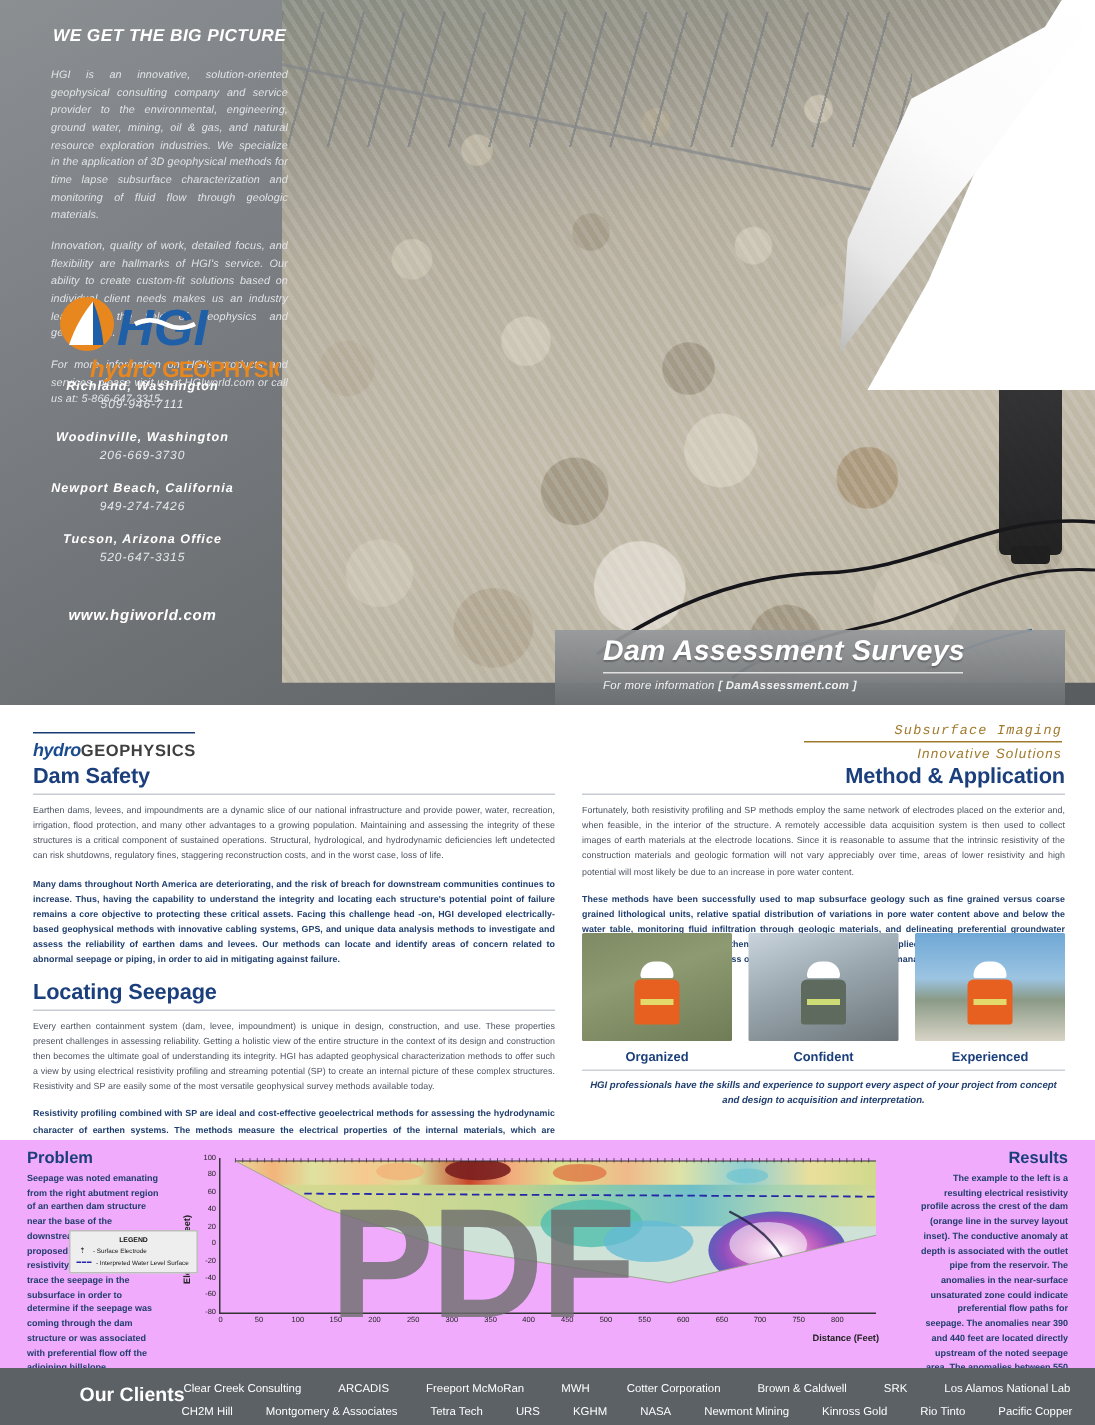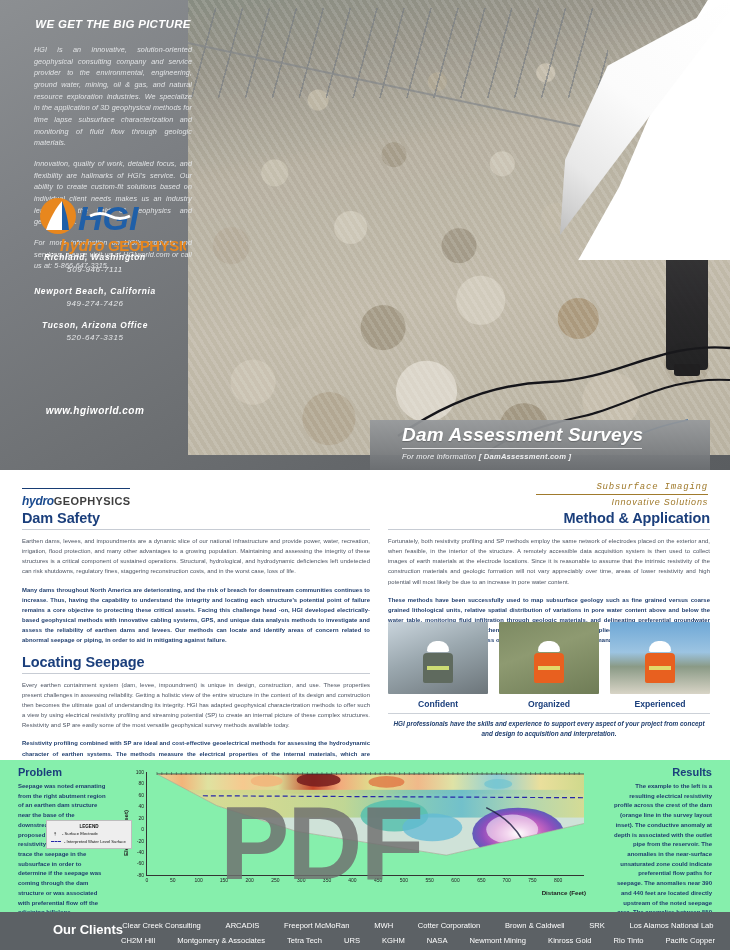--- a/index.html
+++ b/index.html
@@ -174,21 +174,21 @@
   .trio-label {
     text-align:center; color:#1b3f7c; font-weight:bold; font-size:8.6px; margin-top:5px;
   }
   .trio-rule { position:absolute; left:388px; top:243px; width:322px; height:1px; background:#ccd1d8; }
   .trio-caption {
     position:absolute; left:388px; top:249px; width:322px; text-align:center;
     color:#1f3e6e; font-style:italic; font-weight:bold; font-size:6.4px; line-height:1.5;
   }
 
   
-  .chart-sec { position:absolute; left:0; top:760px; width:730px; height:152px; background:#86efac; }
+  .chart-sec { position:absolute; left:0; top:760px; width:730px; height:152px; background:#f0abfc; }
   .prob-title {
     position:absolute; left:18px; top:6px; color:#1b3f7c; font-weight:bold; font-size:11px;
   }
   .prob-text {
     position:absolute; left:18px; top:22px; width:92px;
     color:#1f3e6e; font-weight:bold; font-size:6px; line-height:1.62;
   }
   .res-title {
     position:absolute; right:18px; top:6px; color:#1b3f7c; font-weight:bold; font-size:11px;
   }
@@ -269,20 +269,24 @@
         <text x="72" y="55" font-family="'Liberation Sans',sans-serif" font-size="15" font-weight="bold" fill="#e8871e" letter-spacing="-0.5">GEOPHYSICS</text>
       </svg>
     </div>
 
     <div class="offices">
       <div class="office">
         <div class="office-city">Richland, Washington</div>
         <div class="office-phone">509-946-7111</div>
       </div>
       <div class="office">
+        <div class="office-city">Woodinville, Washington</div>
+        <div class="office-phone">206-669-3730</div>
+      </div>
+      <div class="office">
         <div class="office-city">Newport Beach, California</div>
         <div class="office-phone">949-274-7426</div>
       </div>
       <div class="office">
         <div class="office-city">Tucson, Arizona Office</div>
         <div class="office-phone">520-647-3315</div>
       </div>
     </div>
 
     <div class="website">www.hgiworld.com</div>
@@ -322,37 +326,37 @@
     </div>
 
     <div class="col-right">
       <h2 class="sec right-al">Method  &amp;  Application</h2>
       <div class="sec-rule"></div>
       <p class="body">Fortunately,  both resistivity profiling and SP methods employ the same network of electrodes placed on the exterior and, when feasible, in the interior of the structure.  A remotely accessible data acquisition system is then used to collect images of earth materials at the electrode locations.  Since it is reasonable to assume that the intrinsic resistivity of the construction materials and geologic formation will not vary appreciably over time, areas of lower resistivity and high potential will most likely be due to an increase in pore water content.</p>
       <p class="body em">These methods have been successfully used to map subsurface geology such as fine grained versus coarse grained lithological units, relative spatial distribution of variations in pore water content above and below the water table, monitoring fluid infiltration through geologic materials, and delineating preferential groundwater flow pathways. In addition to earthen dams, these methods can be applied to levees and holding ponds to assess potential weak areas and loss of containment to aid in watershed management and flood protection.</p>
     </div>
 
     <div class="trio">
+      <div class="trio-item">
+        <div class="trio-photo tp1">
+          <div class="worker">
+            <div class="helmet"></div>
+            <div class="vest orange"></div>
+          </div>
+        </div>
+        <div class="trio-label">Organized</div>
+      </div>
       <div class="trio-item">
         <div class="trio-photo tp2">
           <div class="worker">
             <div class="helmet"></div>
             <div class="vest grey"></div>
           </div>
         </div>
         <div class="trio-label">Confident</div>
-      </div>
-      <div class="trio-item">
-        <div class="trio-photo tp1">
-          <div class="worker">
-            <div class="helmet"></div>
-            <div class="vest orange"></div>
-          </div>
-        </div>
-        <div class="trio-label">Organized</div>
       </div>
       <div class="trio-item">
         <div class="trio-photo tp3">
           <div class="worker">
             <div class="helmet"></div>
             <div class="vest orange"></div>
           </div>
         </div>
         <div class="trio-label">Experienced</div>
       </div>

